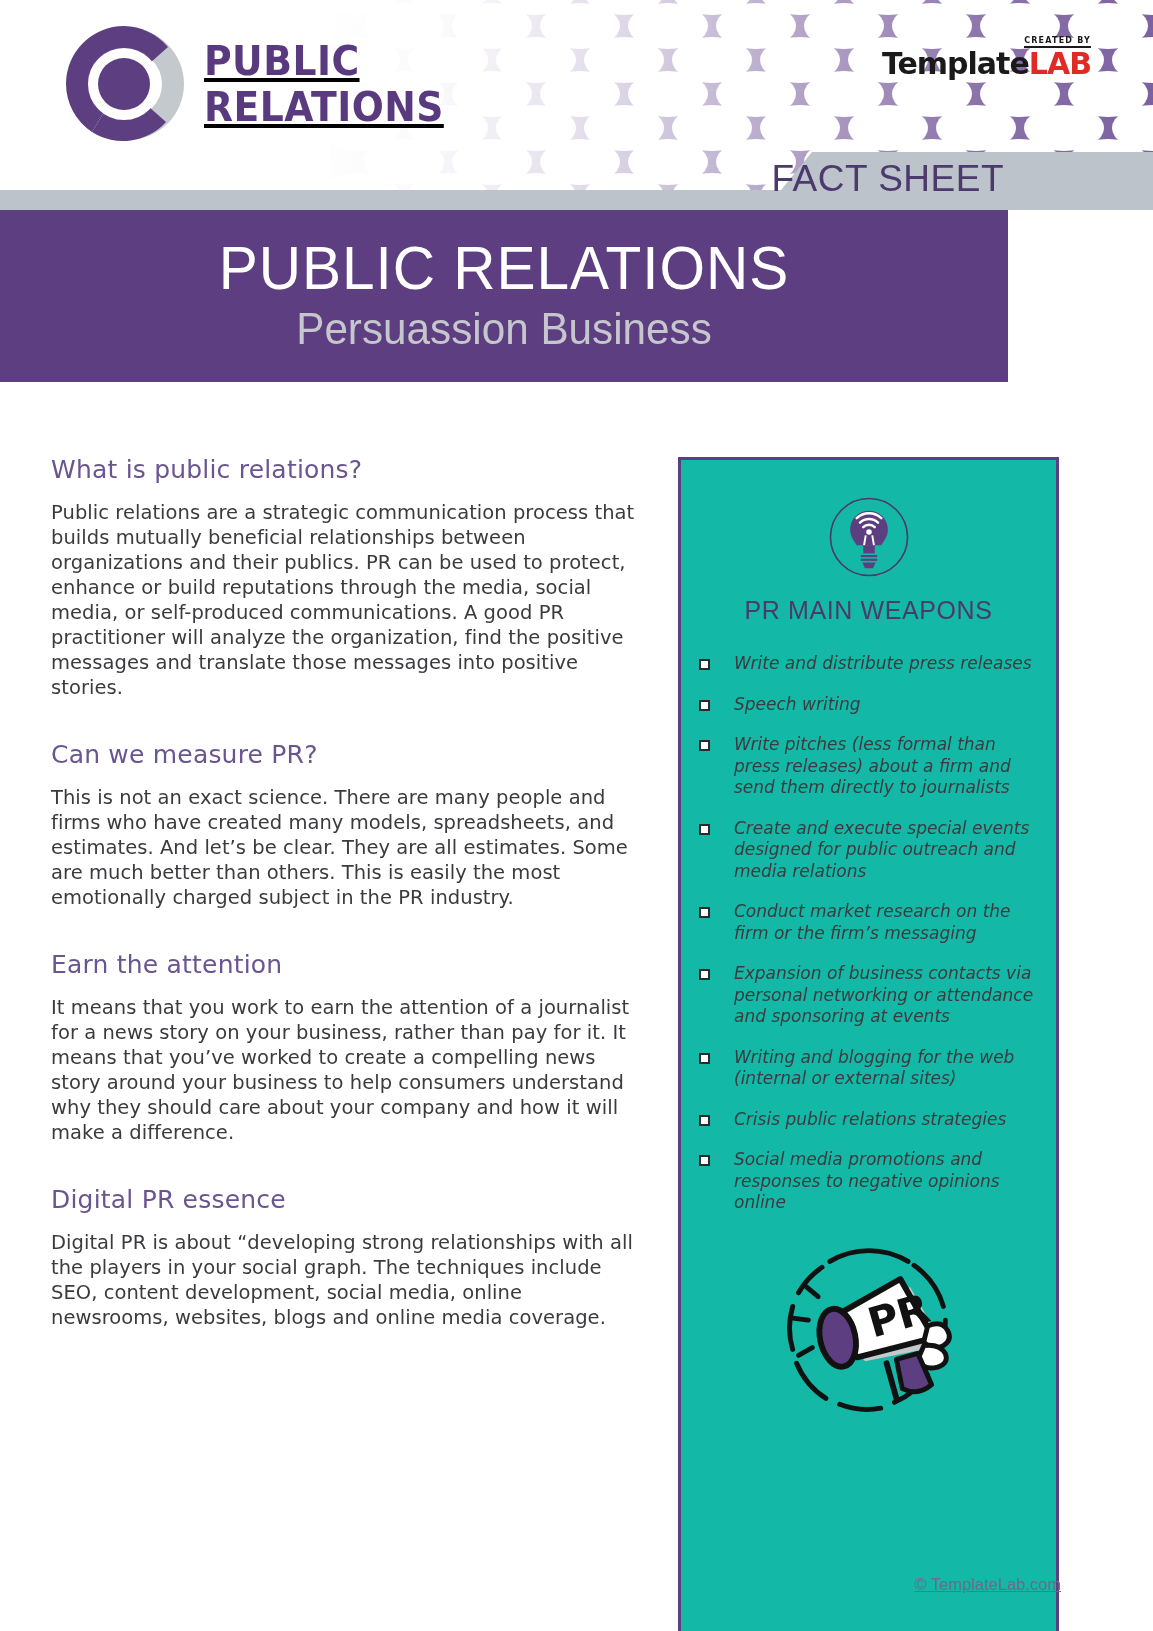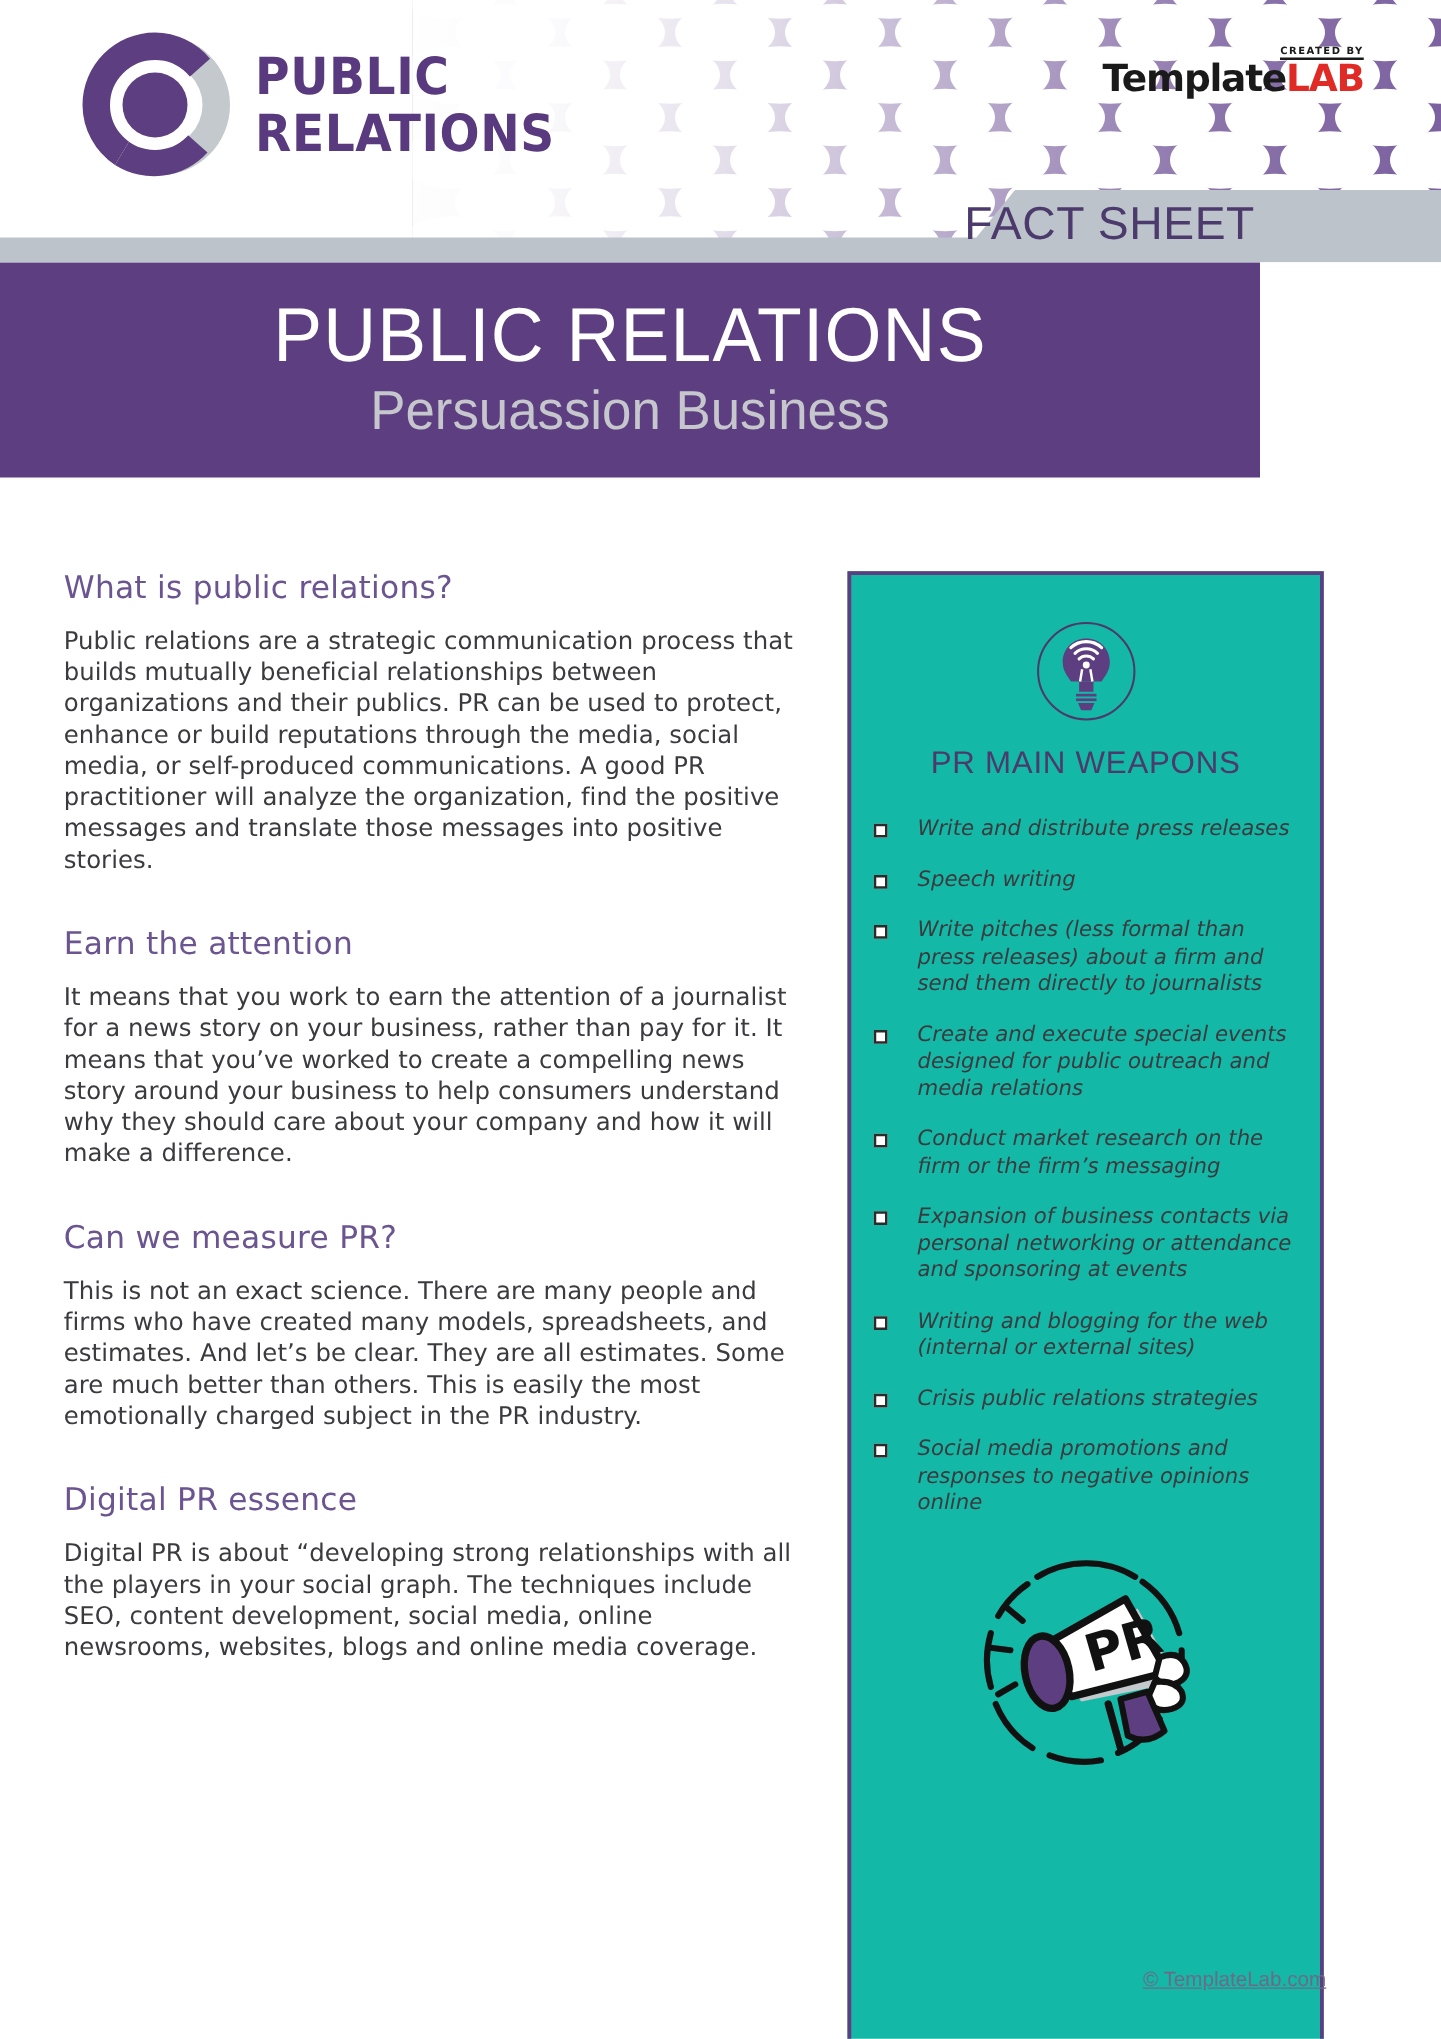--- a/index.html
+++ b/index.html
@@ -48,20 +48,21 @@
   .logo-block {
     position: absolute;
     left: 62px; top: 22px;
     display: flex;
     align-items: center;
   }
   .logo-mark { width: 124px; height: 124px; display: block; }
   .logo-words {
     margin-left: 18px;
     line-height: 0.98;
+    text-decoration: underline;
   }
   .logo-words .l1, .logo-words .l2 {
     font-family: "DejaVu Sans", sans-serif;
     font-weight: bold;
     color: #5a3a7e;
     font-size: 41px;
     letter-spacing: 0.5px;
     transform: scaleX(0.92);
     transform-origin: left center;
     display: block;
@@ -369,27 +370,27 @@
 </div>
 
 <div class="left-col">
 
   <div class="sec-block">
     <h3 class="sec-h">What is public relations?</h3>
     <p class="sec-p">Public relations are a strategic communication process that builds mutually beneficial relationships between organizations and their publics. PR can be used to protect, enhance or build reputations through the media, social media, or self-produced communications. A good PR practitioner will analyze the organization, find the positive messages and translate those messages into positive stories.</p>
   </div>
 
   <div class="sec-block">
+    <h3 class="sec-h">Can we measure PR?</h3>
+    <p class="sec-p">This is not an exact science. There are many people and firms who have created many models, spreadsheets, and estimates. And let’s be clear. They are all estimates. Some are much better than others. This is easily the most emotionally charged subject in the PR industry.</p>
+  </div>
+
+  <div class="sec-block">
     <h3 class="sec-h">Earn the attention</h3>
     <p class="sec-p">It means that you work to earn the attention of a journalist for a news story on your business, rather than pay for it. It means that you’ve worked to create a compelling news story around your business to help consumers understand why they should care about your company and how it will make a difference.</p>
-  </div>
-
-  <div class="sec-block">
-    <h3 class="sec-h">Can we measure PR?</h3>
-    <p class="sec-p">This is not an exact science. There are many people and firms who have created many models, spreadsheets, and estimates. And let’s be clear. They are all estimates. Some are much better than others. This is easily the most emotionally charged subject in the PR industry.</p>
   </div>
 
   <div class="sec-block">
     <h3 class="sec-h">Digital PR essence</h3>
     <p class="sec-p">Digital PR is about “developing strong relationships with all the players in your social graph. The techniques include SEO, content development, social media, online newsrooms, websites, blogs and online media coverage.</p>
   </div>
 
 </div>
 
 <div class="right-panel">

